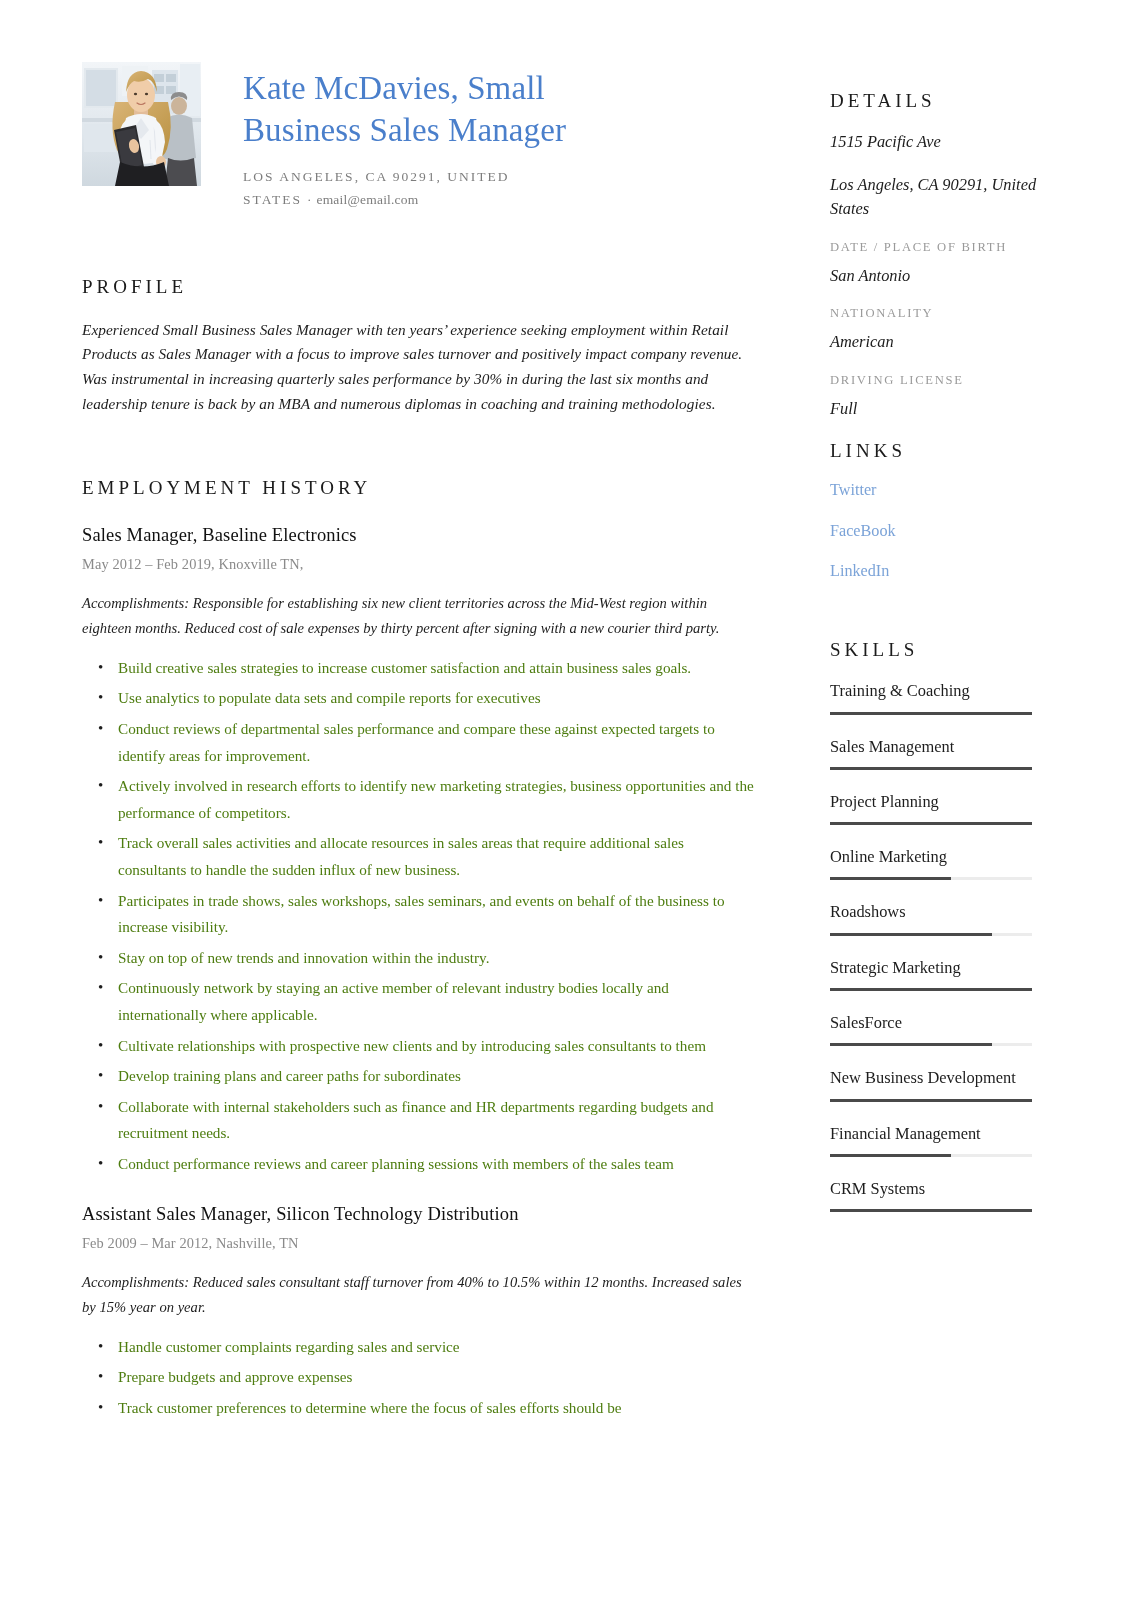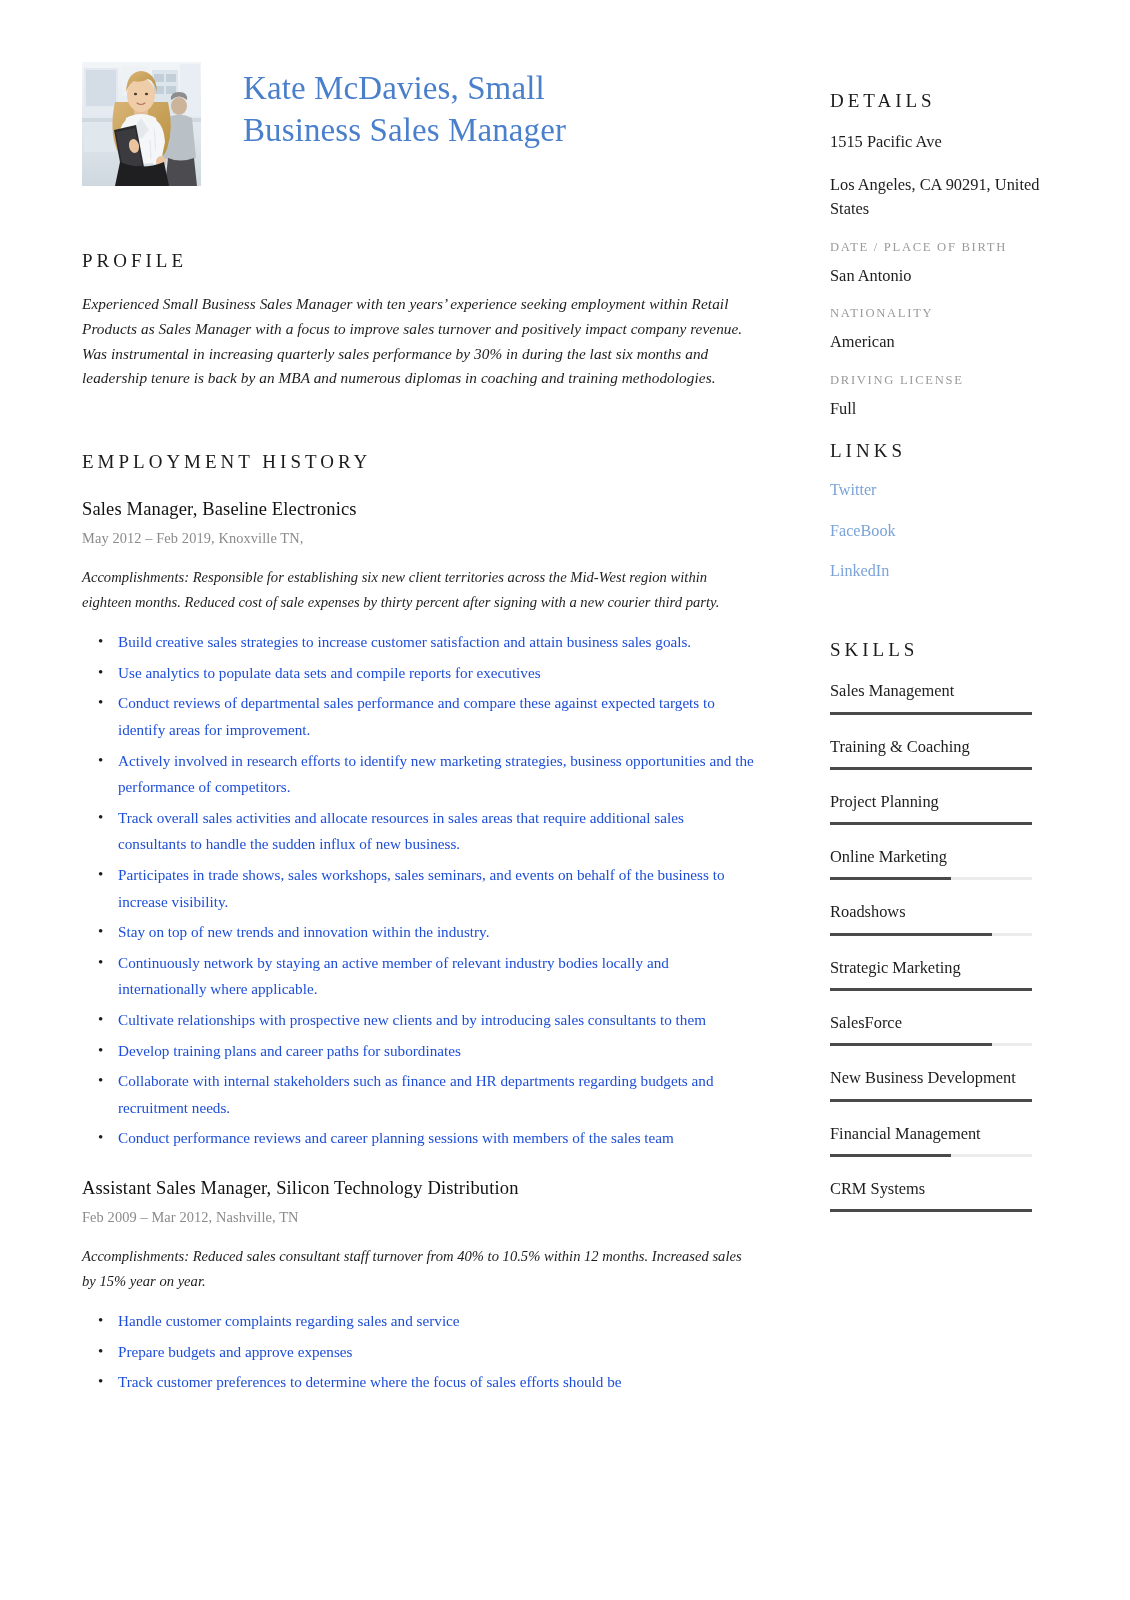--- a/index.html
+++ b/index.html
@@ -130,21 +130,21 @@
   }
   ul.duties {
     margin: 0;
     padding-left: 34px;
     list-style: none;
   }
   ul.duties li {
     position: relative;
     font-size: 15.2px;
     line-height: 1.75;
-    color: #1d4ed8;
+    color: #4d7c0f;
     margin-bottom: 4px;
     padding-left: 2px;
   }
   ul.duties li::before {
     content: "\2022";
     position: absolute;
     left: -18px;
     top: -1px;
     font-size: 15px;
     color: #1d1d1d;
@@ -160,20 +160,21 @@
     margin: 0 0 18px 0;
   }
   .side-head.links { }
   .side-head.skills { margin-top: 56px; }
 
   .side-value {
     font-size: 16.4px;
     line-height: 1.5;
     color: #1d1d1d;
     margin: 0 0 18px 0;
+    font-style: italic;
   }
   .side-label {
     font-size: 12.6px;
     letter-spacing: 1.7px;
     text-transform: uppercase;
     color: #9a9a9a;
     margin: 0 0 9px 0;
   }
 
   .link-item {
@@ -274,20 +275,23 @@
 
             <ellipse cx="52" cy="84" rx="5" ry="7" fill="#e9c49e" transform="rotate(-14 52 84)"></ellipse>
             <ellipse cx="79" cy="100" rx="5" ry="6" fill="#e9c49e"></ellipse>
 
             <path d="M38 100 q22 9 44 0 l5 24 h-54z" fill="#1f1f22"></path>
           </svg>
         </div>
 
         <div class="header-text">
           <h1 class="name">Kate McDavies, Small Business Sales Manager</h1>
+          <div class="contact-line">
+            <span class="addr">Los Angeles, CA 90291, United States</span><span class="sep">·</span><span class="email">email@email.com</span>
+          </div>
         </div>
       </div>
 
       <h2 class="section-head first">Profile</h2>
       <p class="profile-text">Experienced Small Business Sales Manager with ten years’ experience seeking employment within Retail Products as Sales Manager with a focus to improve sales turnover and positively impact company revenue. Was instrumental in increasing quarterly sales performance by 30% in during the last six months and leadership tenure is back by an MBA and numerous diplomas in coaching and training methodologies.</p>
 
       <h2 class="section-head">Employment History</h2>
 
       <div class="job">
         <h3 class="job-title">Sales Manager, Baseline Electronics</h3>
@@ -340,27 +344,27 @@
       <p class="side-value">Full</p>
 
       <h2 class="side-head links">Links</h2>
       <a class="link-item" href="#">Twitter</a>
       <a class="link-item" href="#">FaceBook</a>
       <a class="link-item" href="#">LinkedIn</a>
 
       <h2 class="side-head skills">Skills</h2>
 
       <div class="skill">
+        <p class="skill-name">Training &amp; Coaching</p>
+        <div class="skill-bar">
+            <div class="fill" style="width: 100%;"></div>
+          </div>
+      </div>
+      <div class="skill">
         <p class="skill-name">Sales Management</p>
-        <div class="skill-bar">
-            <div class="fill" style="width: 100%;"></div>
-          </div>
-      </div>
-      <div class="skill">
-        <p class="skill-name">Training &amp; Coaching</p>
         <div class="skill-bar">
             <div class="fill" style="width: 100%;"></div>
           </div>
       </div>
       <div class="skill">
         <p class="skill-name">Project Planning</p>
         <div class="skill-bar">
             <div class="fill" style="width: 100%;"></div>
           </div>
       </div>

